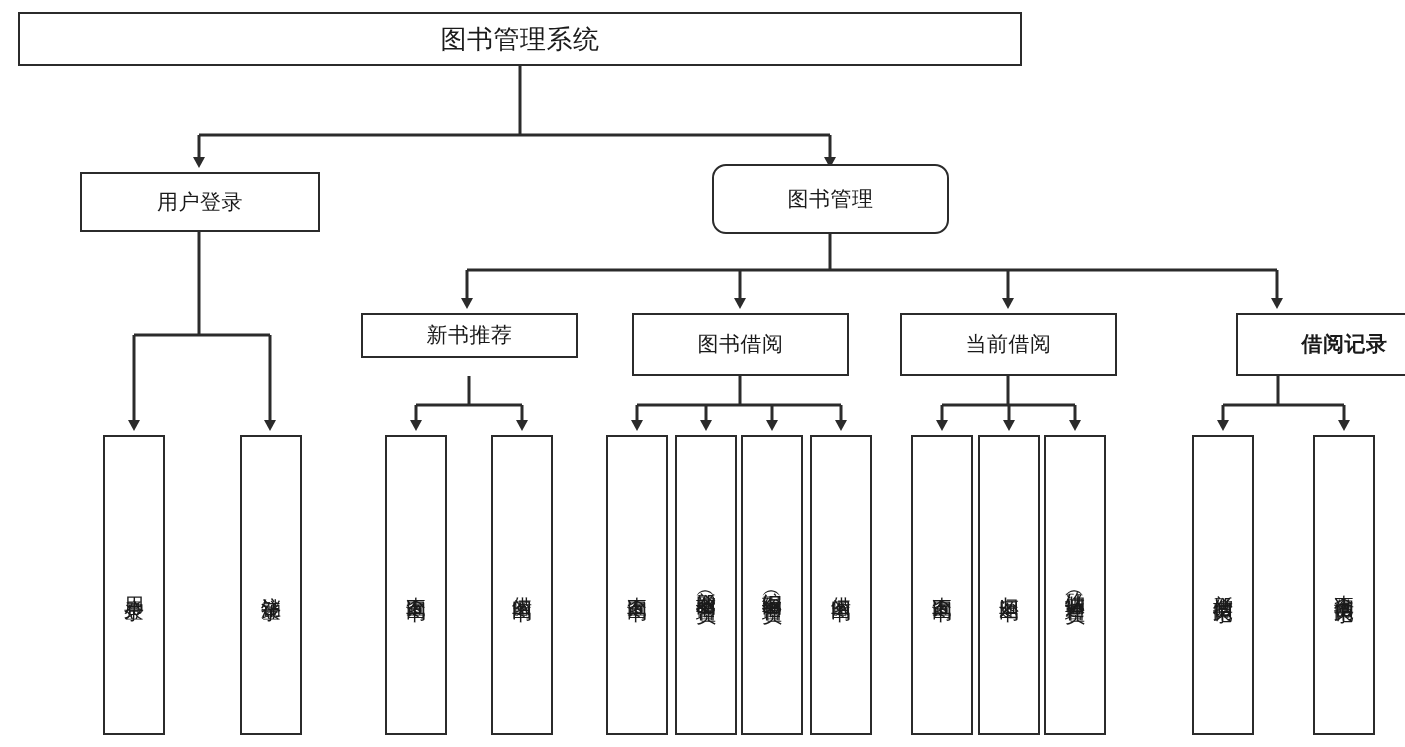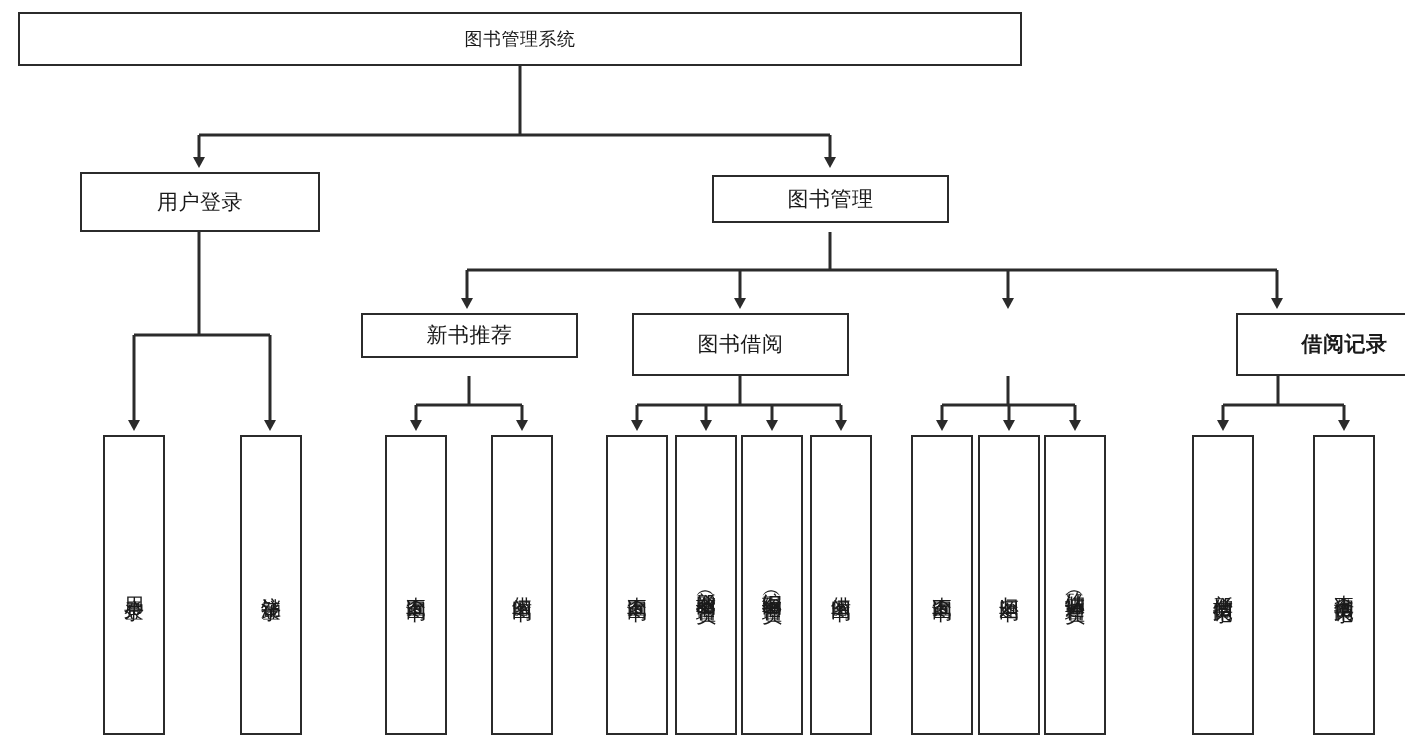--- a/index.html
+++ b/index.html
@@ -35,21 +35,21 @@
     align-items: center;
     justify-content: center;
     color: #1a1a1a;
   }
   .node.h {
     font-size: 21px;
     line-height: 1.25;
     letter-spacing: 0.5px;
   }
   .node.root {
-    font-size: 18px;
+    font-size: 26px;
   }
   .node.v {
     font-size: 20px;
     letter-spacing: 1px;
   }
   .node.v .vtext {
     writing-mode: vertical-rl;
     text-orientation: upright;
     -webkit-writing-mode: vertical-rl;
     white-space: nowrap;
@@ -125,29 +125,32 @@
     </g>
   </svg>
 
   <div class="node h root" style="left:18px; top:12px; width:1004px; height:54px;">
     <span class="label">图书管理系统</span>
   </div>
 
   <div class="node h" style="left:80px; top:172px; width:240px; height:60px;">
     <span class="label">用户登录</span>
   </div>
-  <div class="node h" style="left:712px; top:175px; width:237px; height:48px;">
+  <div class="node h" style="left:712px; top:164px; width:237px; height:70px;border-radius:14px;">
     <span class="label">图书管理</span>
   </div>
 
   <div class="node h" style="left:361px; top:313px; width:217px; height:45px;">
     <span class="label">新书推荐</span>
   </div>
   <div class="node h" style="left:632px; top:313px; width:217px; height:63px;">
     <span class="label">图书借阅</span>
+  </div>
+  <div class="node h" style="left:900px; top:313px; width:217px; height:63px;">
+    <span class="label">当前借阅</span>
   </div>
   <div class="node h" style="left:1236px; top:313px; width:217px; height:63px;font-weight:bold;">
     <span class="label">借阅记录</span>
   </div>
 
   <div class="node v" style="left:103px; top:435px; width:62px; height:300px;">
     <span class="vtext">用户登录</span>
   </div>
   <div class="node v" style="left:240px; top:435px; width:62px; height:300px;">
     <span class="vtext">注销登录</span>

